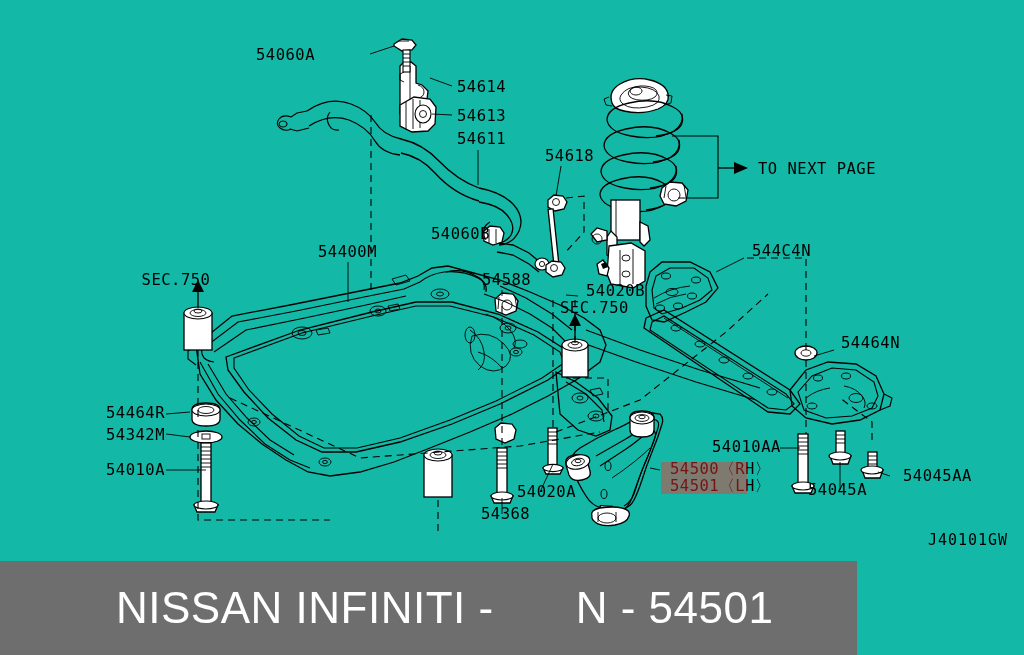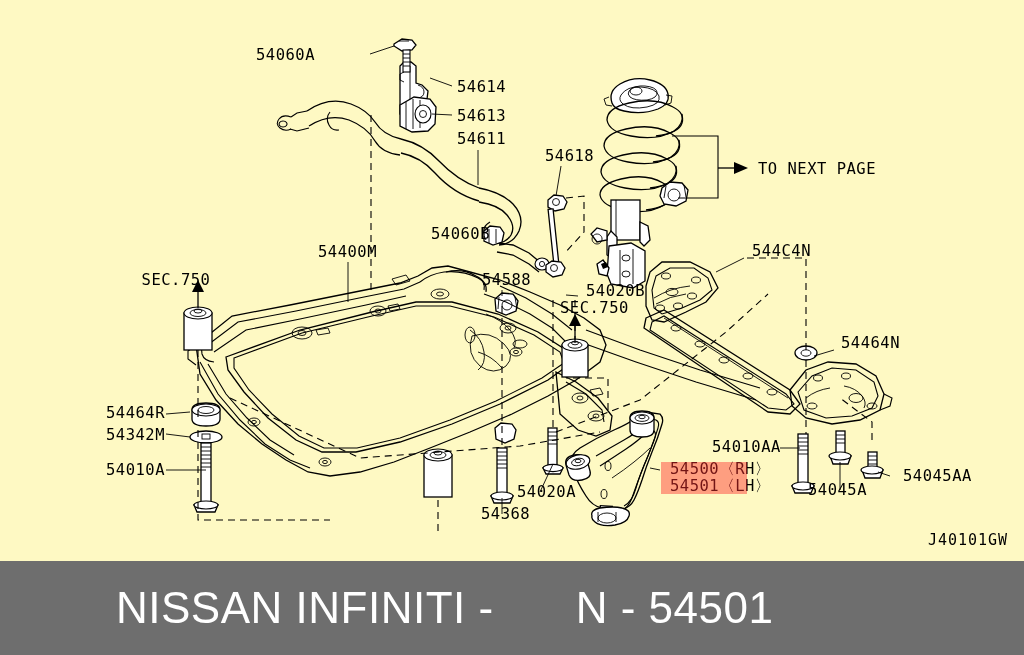--- a/index.html
+++ b/index.html
@@ -1,31 +1,31 @@
 <!DOCTYPE html>
 <html><head>
 <meta charset="utf-8">
 <style>
   html,body{margin:0;padding:0;background:#ffffff;}
   body{width:1024px;height:655px;overflow:hidden;
        font-family:"DejaVu Sans Mono","Liberation Mono",monospace;}
-  #root{position:relative;width:1024px;height:655px;background:#fef9c3;}
+  #root{position:relative;width:1024px;height:655px;background:#14b8a6;}
   #diagram{position:absolute;left:0;top:0;width:1024px;height:560px;}
   .lbl{font-family:"DejaVu Sans Mono","Liberation Mono",monospace;
        font-size:15.5px;fill:#000;letter-spacing:0.5px;}
   .drawid{font-family:"DejaVu Sans Mono","Liberation Mono",monospace;
        font-size:15px;fill:#000;letter-spacing:1px;}
   .ln{stroke:#000;stroke-width:1.1;fill:none;}
   .ln2{stroke:#000;stroke-width:1.3;fill:none;}
   .thin{stroke:#000;stroke-width:0.9;fill:none;}
   .dash{stroke:#000;stroke-width:1.1;fill:none;stroke-dasharray:7 5;}
   .wh{fill:#fff;stroke:#000;stroke-width:1.1;}
   .wh2{fill:#fff;stroke:#000;stroke-width:1.3;}
   .blk{fill:#000;}
-  #footer{position:absolute;left:0;bottom:0;width:1024px;height:94px;
+  #footer{position:absolute;left:0;bottom:0;width:857px;height:94px;
           background:#6e6e6e;display:flex;align-items:center;}
   #footer-inner{display:flex;align-items:baseline;white-space:nowrap;
           padding-left:116px;color:#fff;
           font-family:"Liberation Sans","DejaVu Sans",sans-serif;
           font-size:44px;font-weight:400;letter-spacing:0.5px;}
   .brand{margin-right:26px;}
   .partno{}
   .altno{margin-left:56px;}
   #hl{position:absolute;left:661px;top:462px;width:86px;height:32px;
       background:rgba(255,46,46,0.45);pointer-events:none;}

